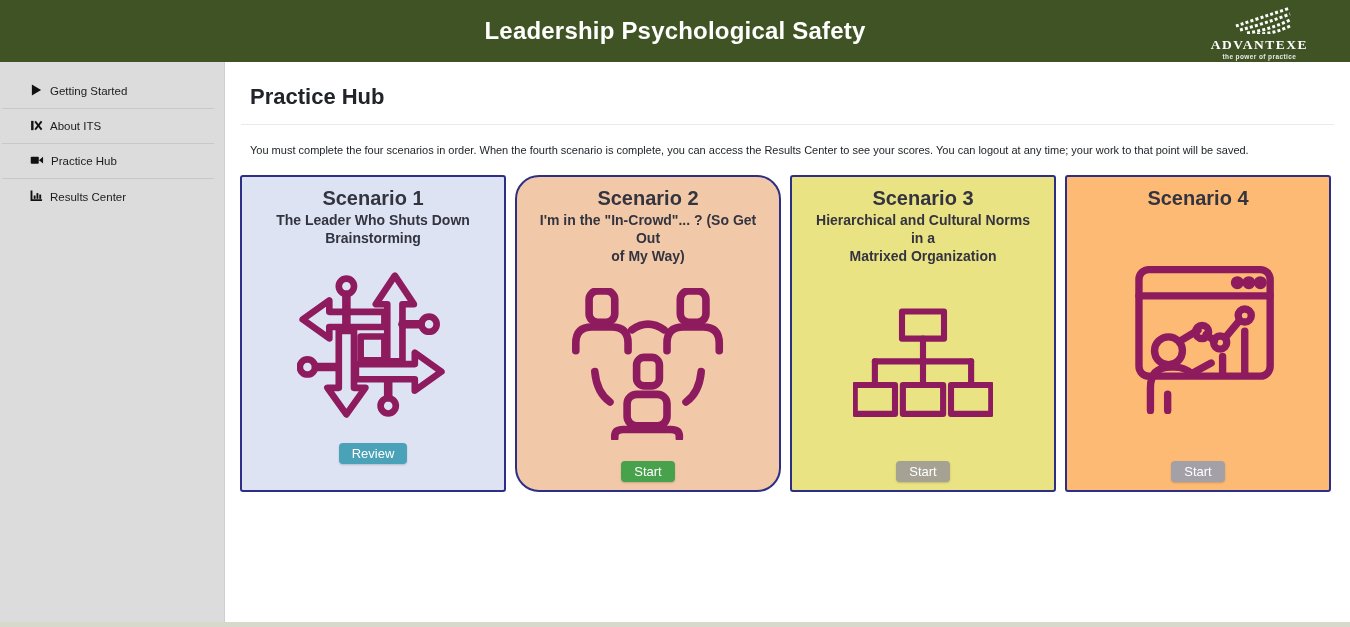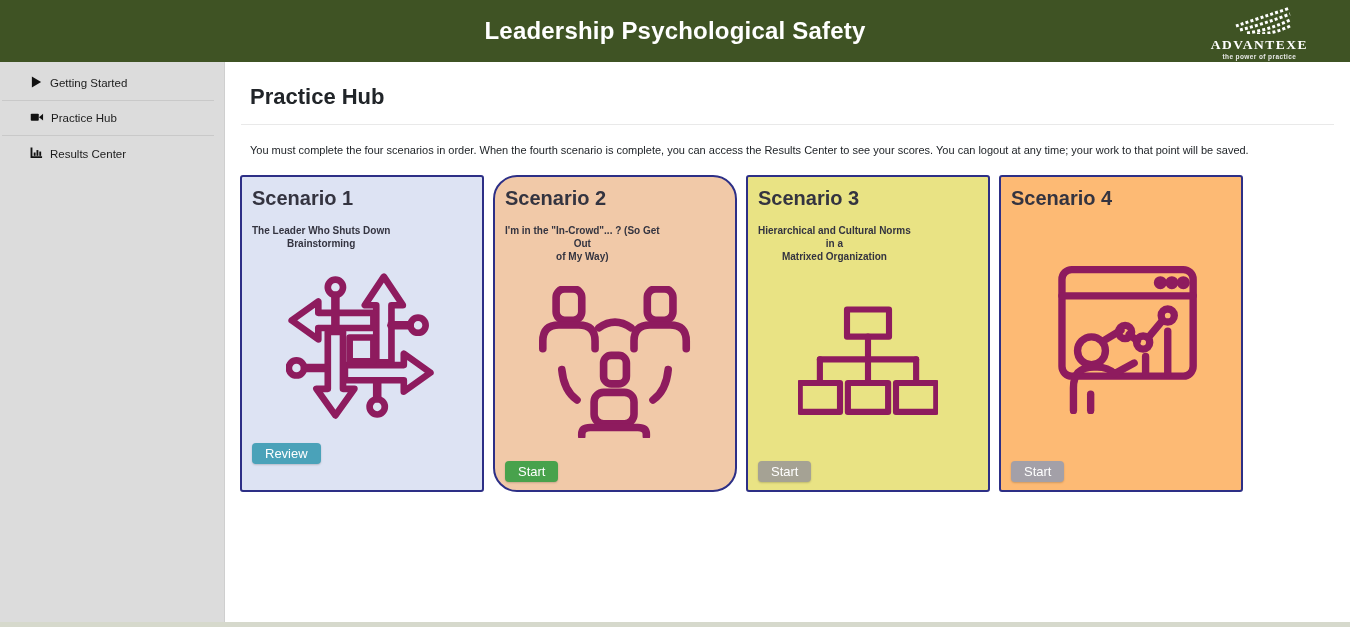--- a/index.html
+++ b/index.html
@@ -20,48 +20,48 @@
   .hdr-title { font-size:24px; font-weight:700; letter-spacing:.2px; }
   .hdr-right {
     position:absolute; right:42px; top:6px; text-align:center; line-height:1;
   }
   .hdr-right .brand-name { font-size:13.5px; font-weight:700; letter-spacing:1.5px; margin-top:1px;font-family:Liberation Serif, serif; }
   .hdr-right .brand-tag { font-size:6.5px; font-weight:700; letter-spacing:.4px; margin-top:2px; color:#e9e9e9; }
 
   
   .shell { display:flex; height:560px; }
   .sidebar {
-    width:225px; background:#dcdcdc; border-right:1px solid #cfcfcf; padding-top:4px;
+    width:225px; background:#dcdcdc; border-right:1px solid #cfcfcf; padding-top:12px;
     flex:0 0 225px;
   }
   .side-item {
     height:35px; display:flex; align-items:center; gap:7px;
     padding-left:28px; font-size:11.5px; color:#1c1c1c; cursor:pointer;
     border-bottom:1px solid #c9c9c9; margin:0 10px 0 2px; padding-right:4px;
   }
   .side-item:last-child { border-bottom:none; }
   .side-item svg { flex:0 0 auto; }
 
   main { flex:1; padding:14px 14px 0 14px; background:#fff; }
   .page-title { font-size:22px; font-weight:600; color:#212529; margin:8px 0 14px 11px; }
   .title-rule { border:none; border-top:1px solid #e9e9e9; margin:0 2px 16px 2px; }
   .intro { font-size:11px; color:#212529; line-height:1.65; margin:0 2px 8px 11px; }
   .intro + .intro { margin-top:6px; }
 
   
   .cards { display:flex; gap:9px; margin:16px 0 0 1px; }
   .card {
-    width:244px; height:317px; border:2px solid #2d2f86; border-radius:3px;
-    display:flex; flex-direction:column; align-items:flex-start;
+    width:266px; height:317px; border:2px solid #2d2f86; border-radius:3px;
+    display:flex; flex-direction:column; align-items:center;
     padding:8px 10px 0 10px;
   }
   .card-title { font-size:20px; font-weight:600; color:#343440; margin-top:2px; }
   .card-sub {
-    font-size:10px; font-weight:600; color:#343440; text-align:center;
-    line-height:1.28; white-space:pre-line; margin-top:15px;
+    font-size:14px; font-weight:600; color:#343440; text-align:center;
+    line-height:1.28; white-space:pre-line; margin-top:2px;
   }
   .icon-box { flex:1; display:flex; align-items:center; justify-content:center; width:100%; }
   .card-btn {
     border:none; border-radius:4px; color:#fff; font-family:"Liberation Sans",sans-serif;
     font-size:13px; padding:3px 13px; cursor:pointer; margin-bottom:8px;
     box-shadow:0 1px 2px rgba(0,0,0,.18);
   }
   .card-btn.btn-hi { margin-bottom:26px; }
   .mi { stroke:#8e1b5e; fill:none; stroke-linejoin:round; stroke-linecap:round; }
 
@@ -95,20 +95,32 @@
     <div class="side-item">
       <span>
         <svg width="13" height="14" viewBox="0 0 14 14">
             <polygon points="2,1 2,13 12,7" fill="#111"></polygon>
           </svg>
       </span>
       <span>Getting Started</span>
     </div>
     <div class="side-item">
       <span>
+        <svg width="13" height="13" viewBox="0 0 14 14">
+          <rect x="1.2" y="2" width="2.6" height="10" fill="#111"></rect>
+          <g stroke="#111" stroke-width="2" fill="none">
+            <path d="M5.5 2.6 L12.5 11.4"></path>
+            <path d="M12.5 2.6 L5.5 11.4"></path>
+          </g>
+        </svg>
+      </span>
+      <span>About ITS</span>
+    </div>
+    <div class="side-item">
+      <span>
         <svg width="14" height="14" viewBox="0 0 15 14">
           <rect x="0.8" y="3.4" width="8.6" height="7.6" rx="1" fill="#111"></rect>
           <polygon points="9.6,7.2 14,3.6 14,10.8" fill="#111"></polygon>
         </svg>
       </span>
       <span>Practice Hub</span>
     </div>
     <div class="side-item">
       <span>
         <svg width="13" height="13" viewBox="0 0 14 14">

